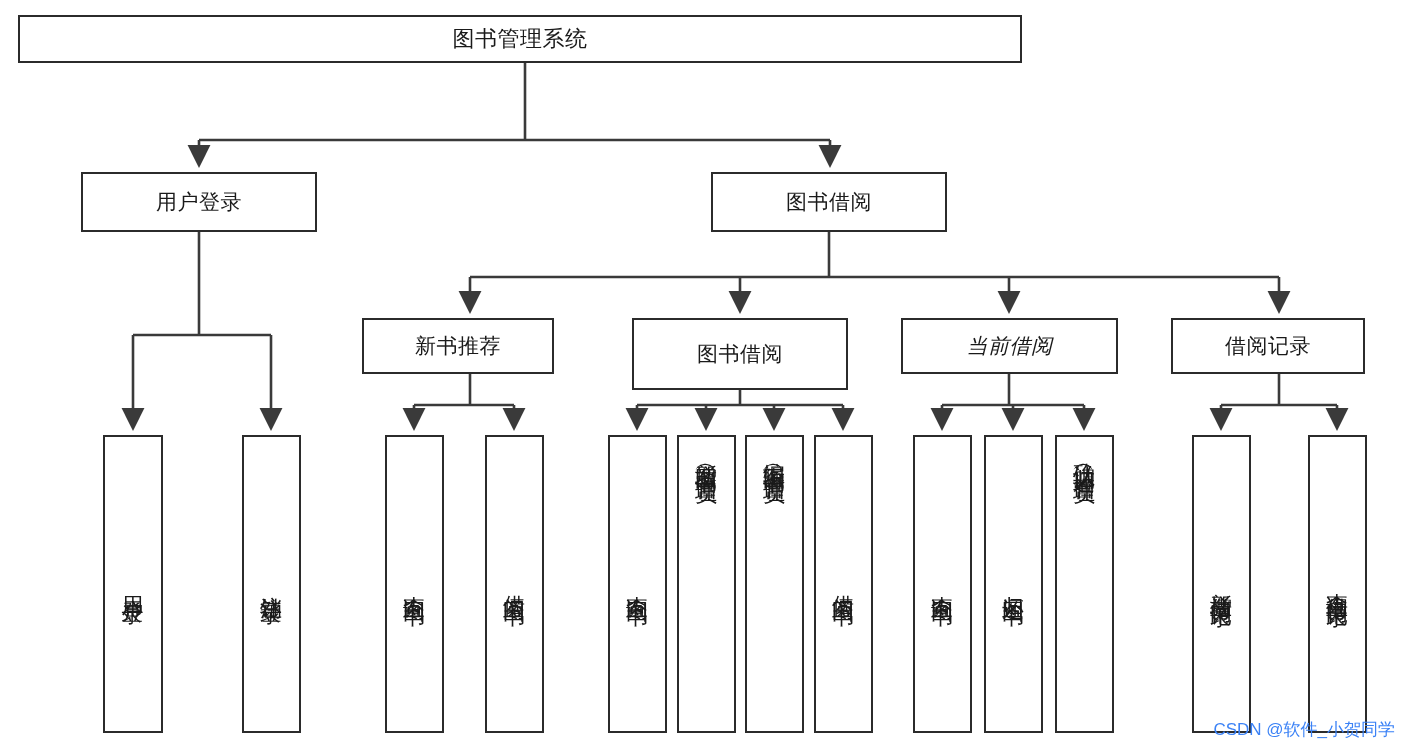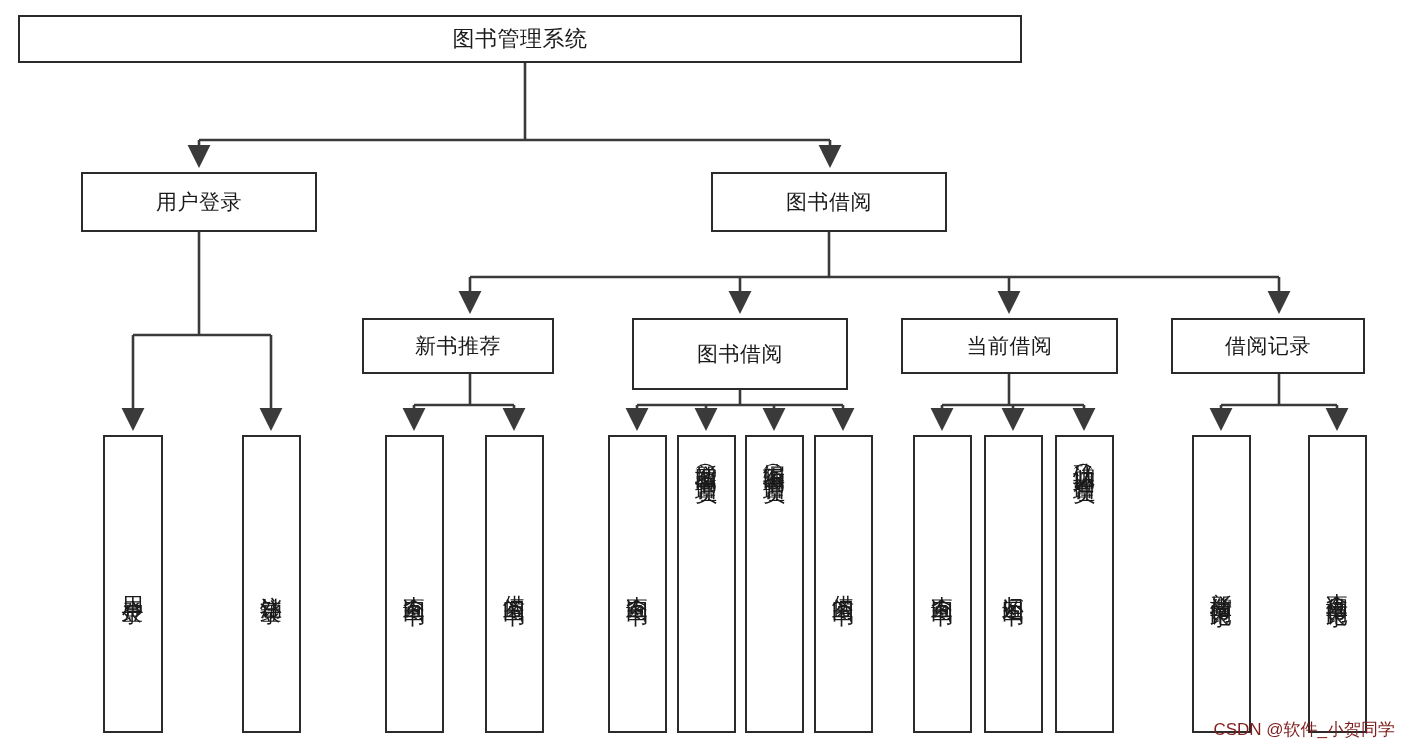--- a/index.html
+++ b/index.html
@@ -66,21 +66,21 @@
   }
   .node.vert.mid {
     align-items: center;
     padding-top: 0;
   }
   #watermark {
     position: absolute;
     right: 10px;
     bottom: 6px;
     font-size: 17px;
-    color: #7f1d1d;
+    color: #3b82f6;
     z-index: 5;
     white-space: nowrap;
     font-family: "Liberation Sans", "DejaVu Sans", sans-serif;
     text-align: center;
   }
 </style>
 </head>
 <body>
 
 <div id="canvas">
@@ -145,21 +145,21 @@
   <div class="node horiz" style="left:711px; top:172px; width:236px; height:60px;">
     <span class="label">图书借阅</span>
   </div>
 
   <div class="node horiz" style="left:362px; top:318px; width:192px; height:56px;">
     <span class="label">新书推荐</span>
   </div>
   <div class="node horiz" style="left:632px; top:318px; width:216px; height:72px;">
     <span class="label">图书借阅</span>
   </div>
-  <div class="node horiz" style="left:901px; top:318px; width:217px; height:56px;">
+  <div class="node horiz" style="left:901px; top:318px; width:217px; height:56px;font-style:italic;">
     <span class="label">当前借阅</span>
   </div>
   <div class="node horiz" style="left:1171px; top:318px; width:194px; height:56px;">
     <span class="label">借阅记录</span>
   </div>
 
   <div class="node vert mid" style="left:103px; top:435px; width:60px; height:298px;">
     <span class="label">用户登录</span>
   </div>
   <div class="node vert mid" style="left:242px; top:435px; width:59px; height:298px;">

